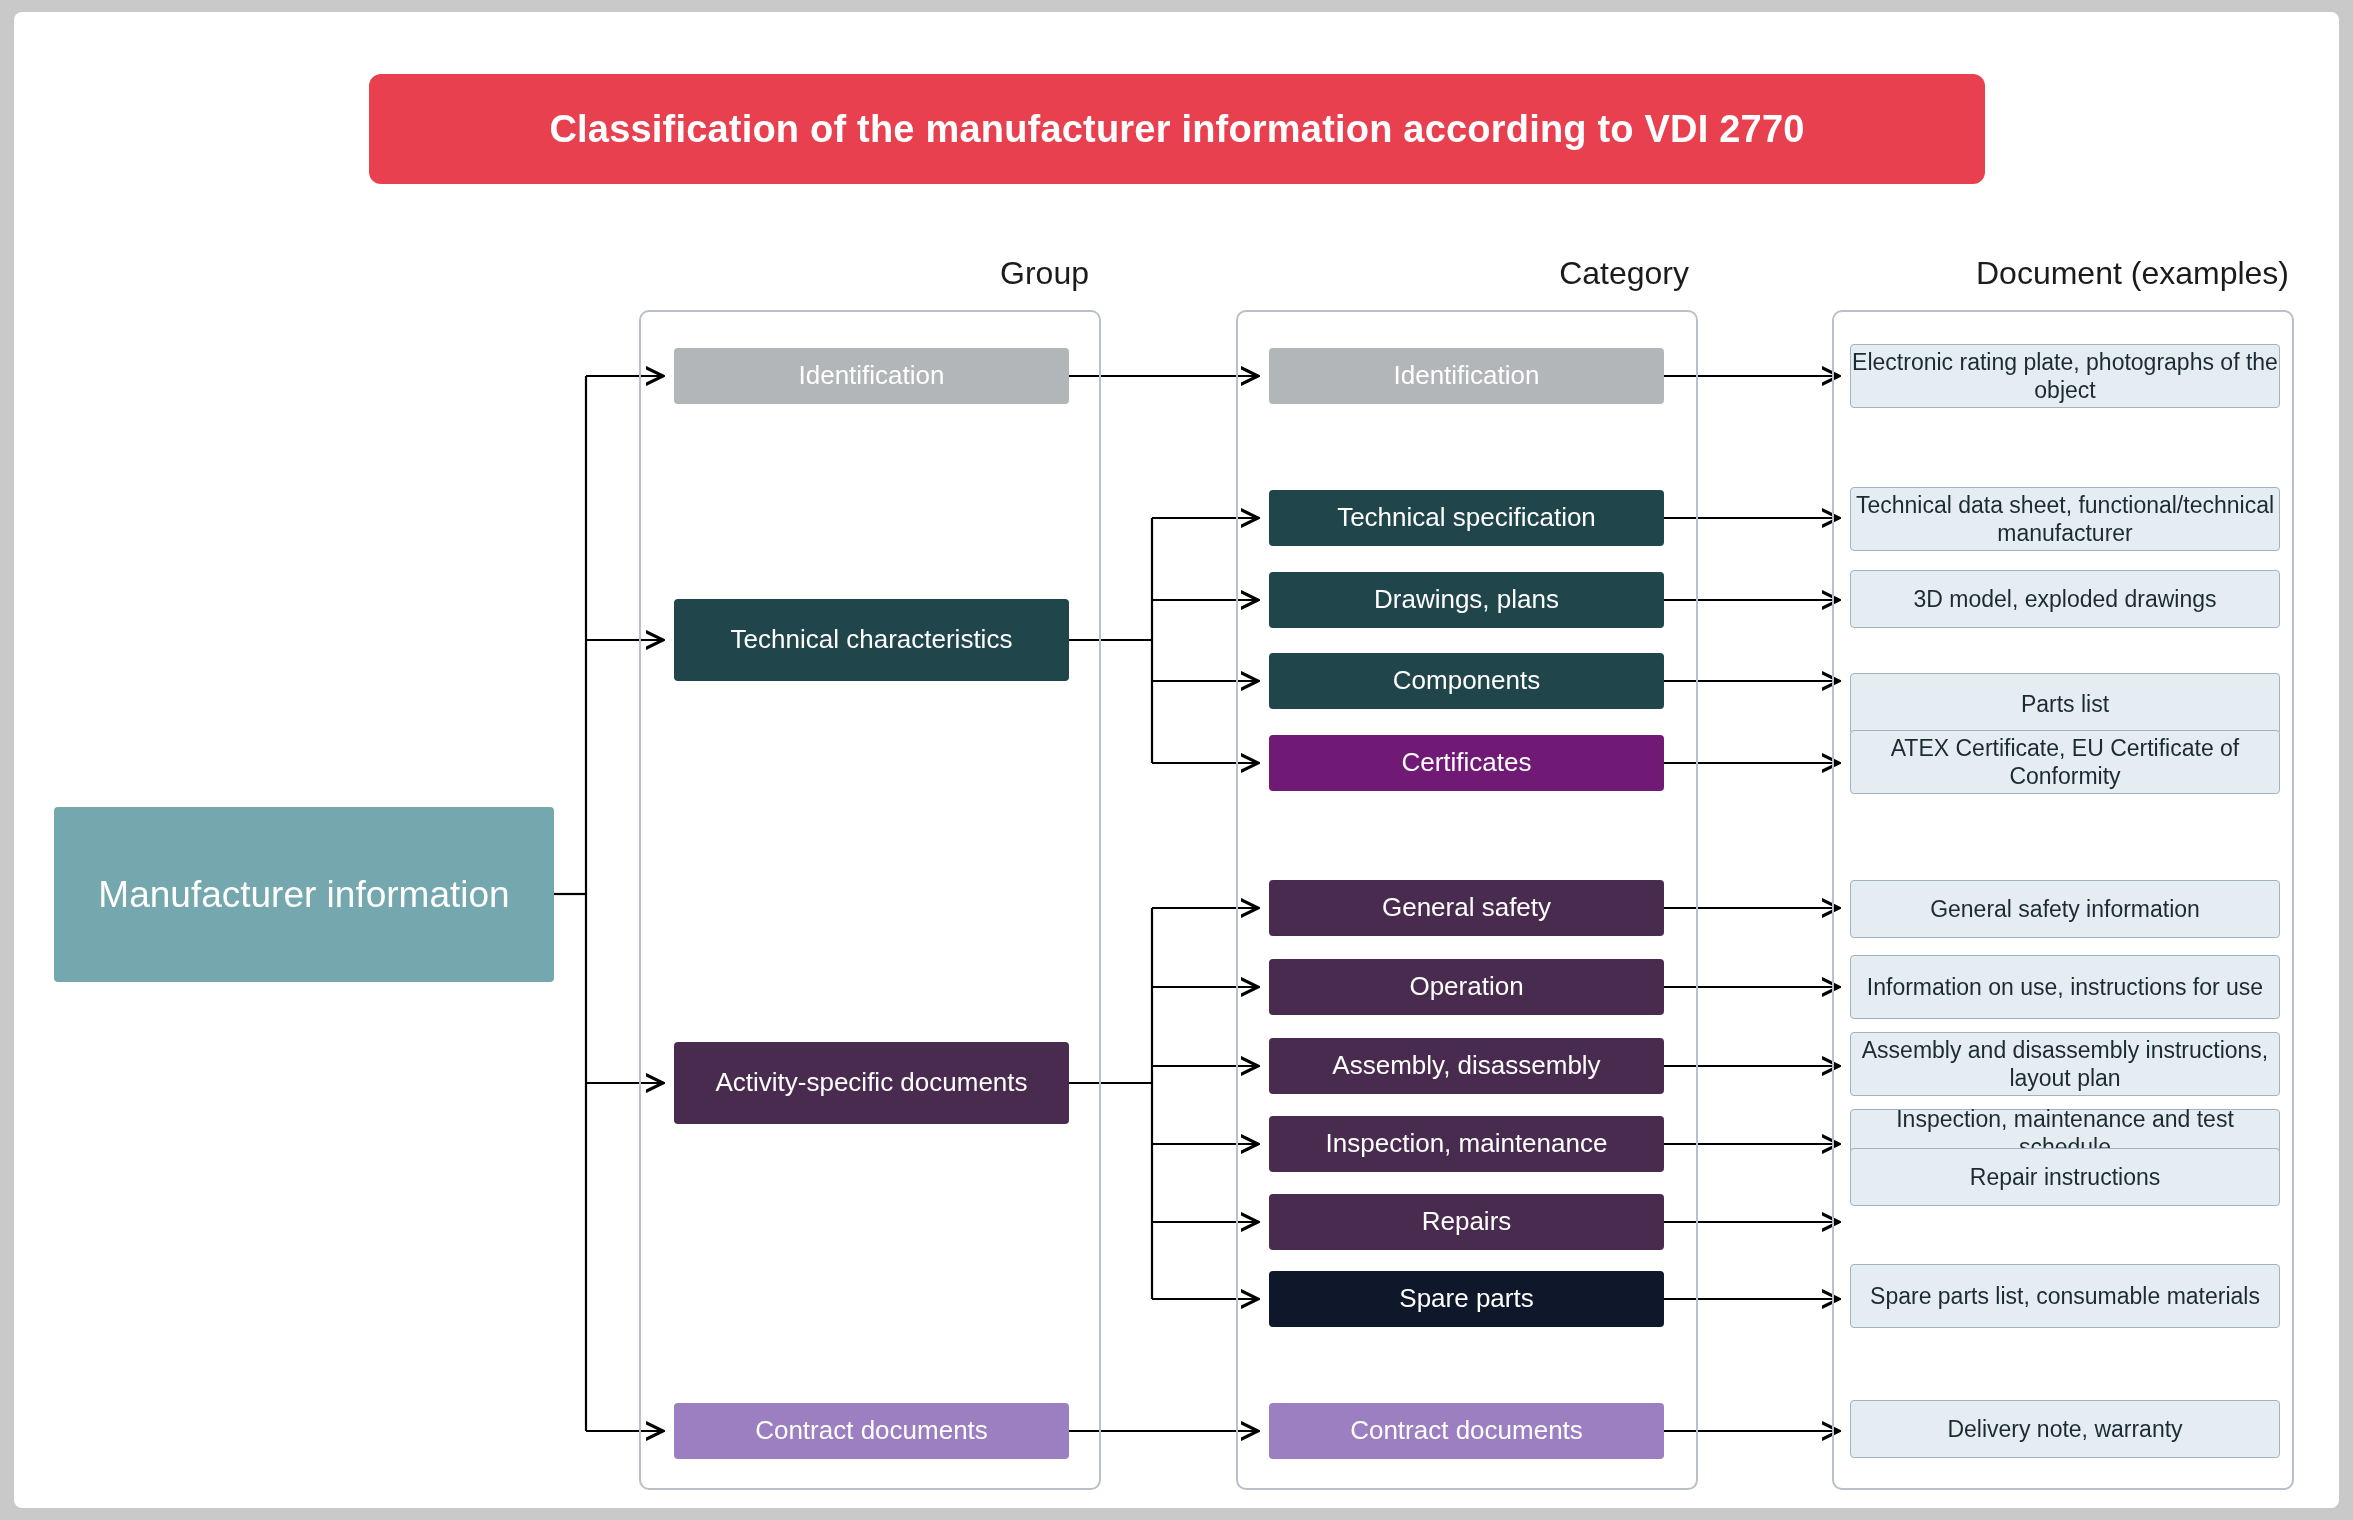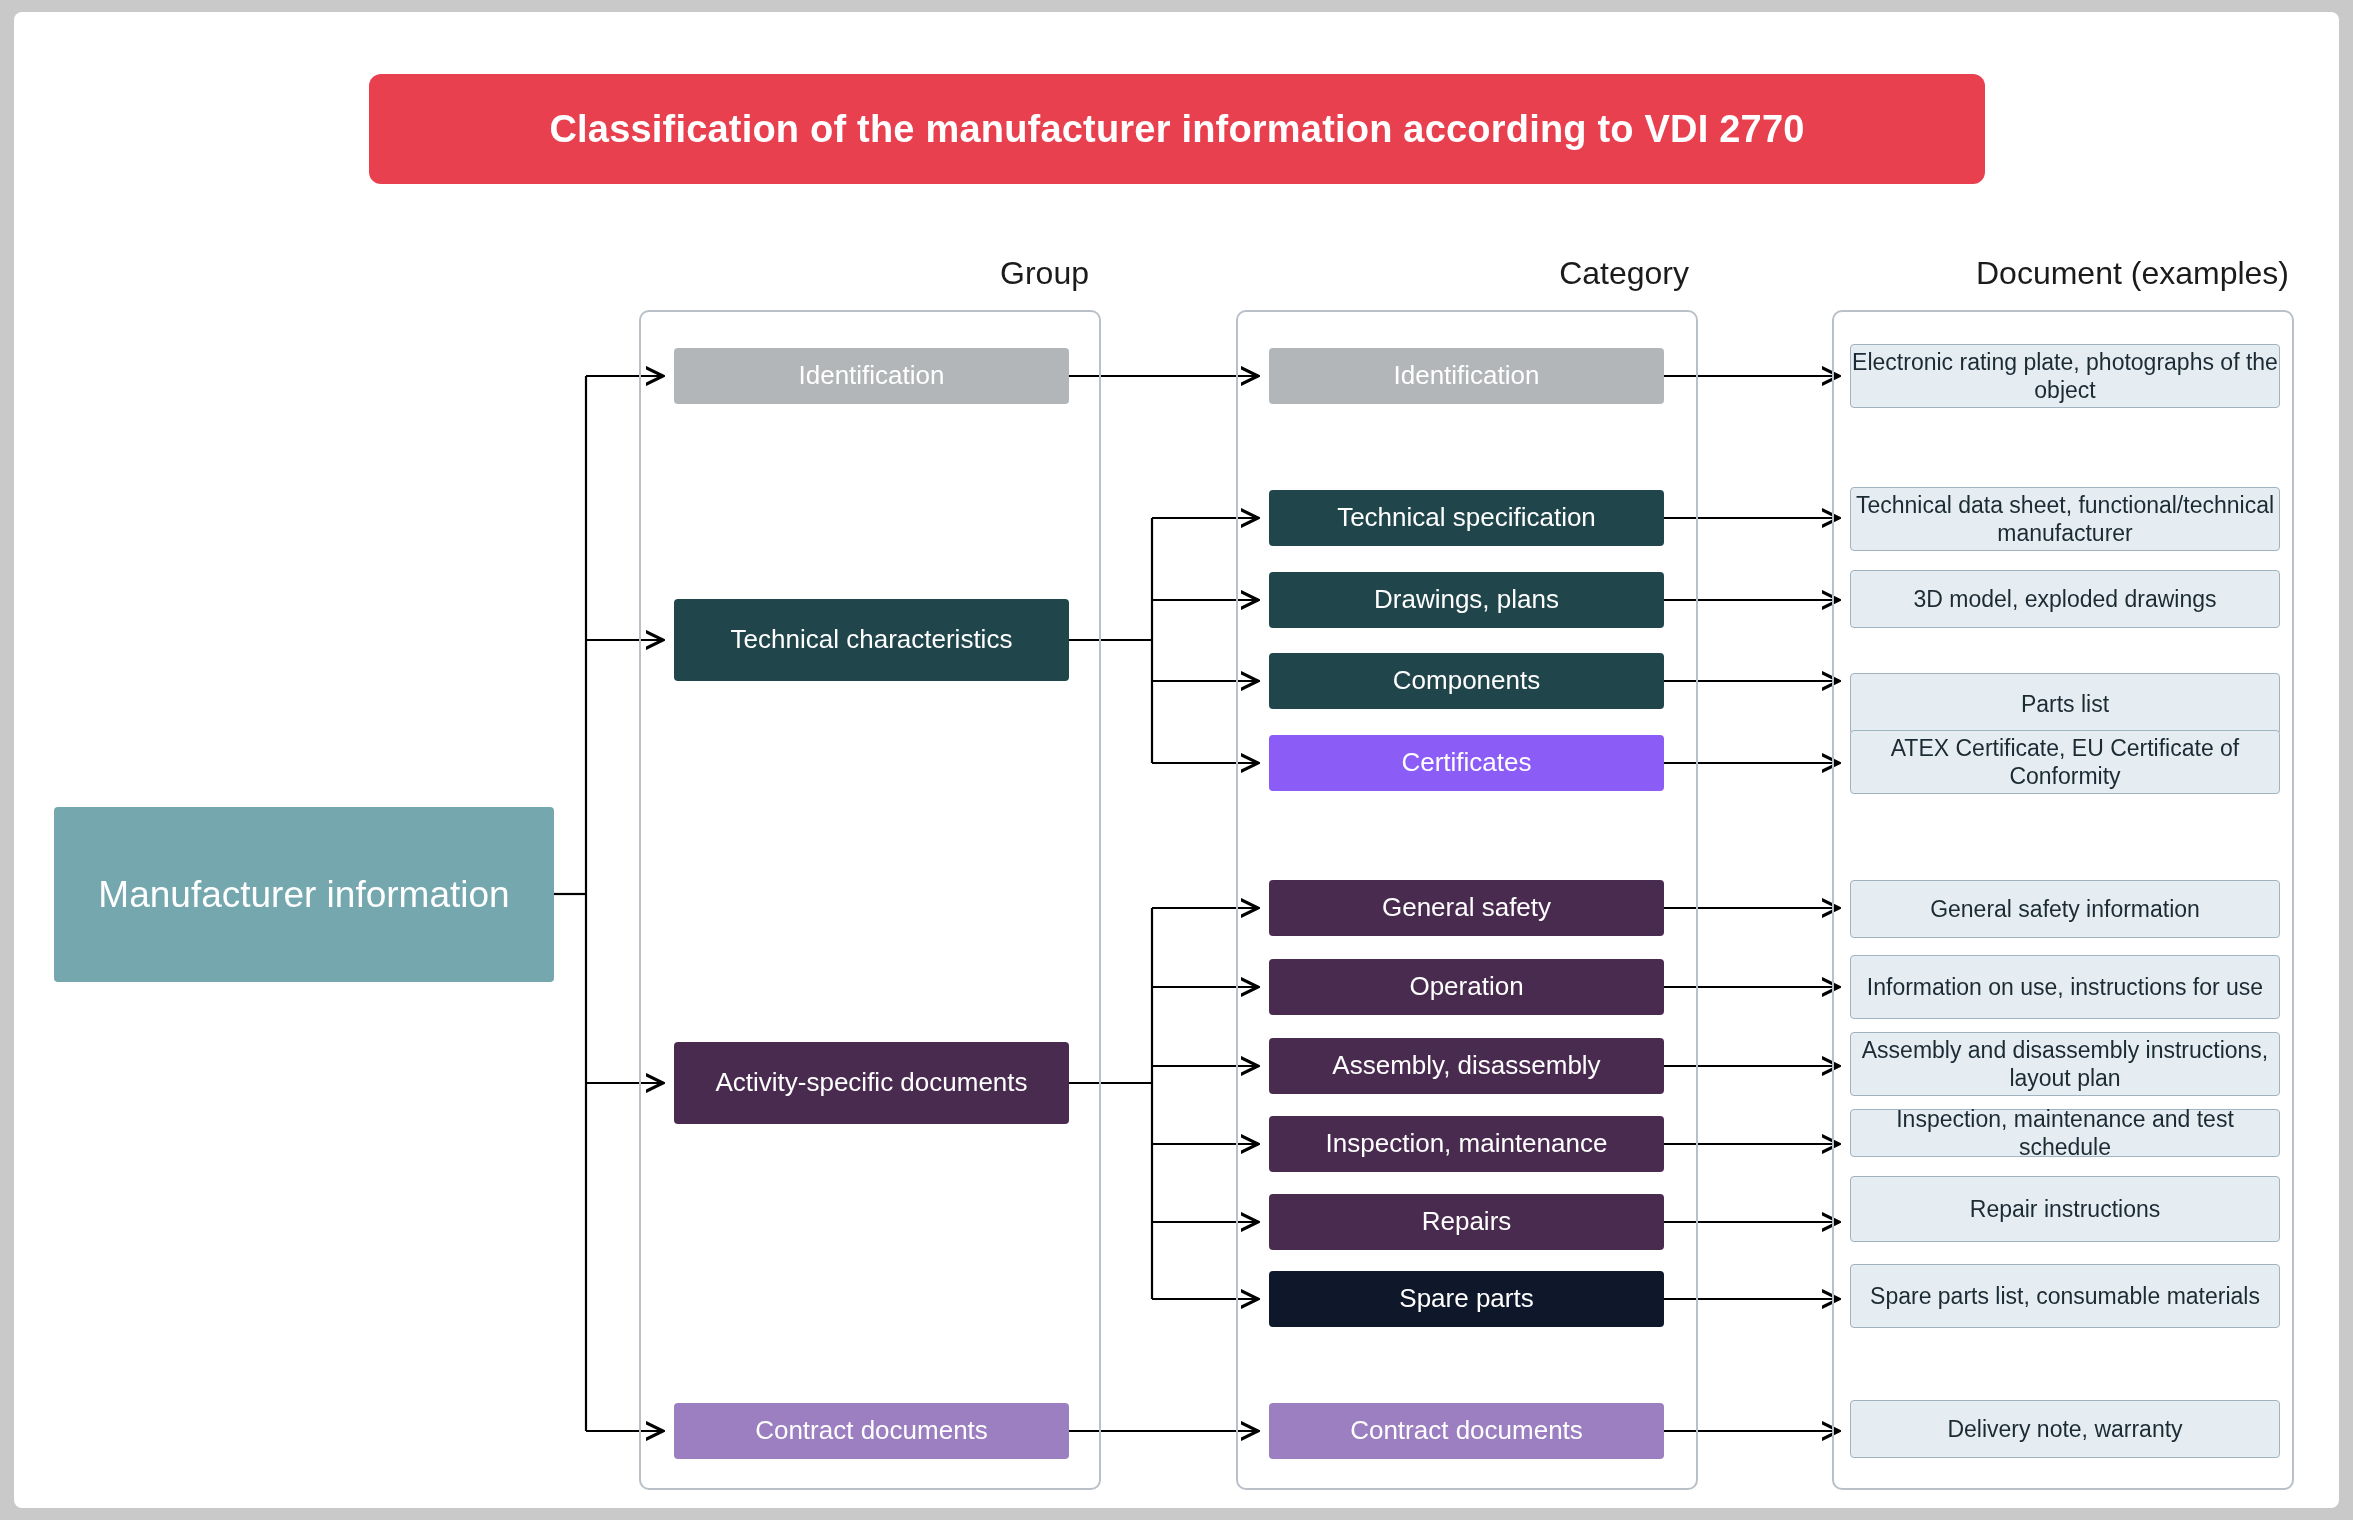--- a/index.html
+++ b/index.html
@@ -114,21 +114,21 @@
     left: 1255px;
     width: 395px;
     height: 56px;
     font-size: 26px;
     color: #ffffff;
   }
   .c-identification { top: 336px;  background: #b3b6b8; }
   .c-techspec       { top: 478px;  background: #20464c; }
   .c-drawings       { top: 560px;  background: #20464c; }
   .c-components     { top: 641px;  background: #20464c; }
-  .c-certificates   { top: 723px;  background: #8b5cf6; }
+  .c-certificates   { top: 723px;  background: #701a75; }
   .c-generalsafety  { top: 868px;  background: #4a2b50; }
   .c-operation      { top: 947px;  background: #4a2b50; }
   .c-assembly       { top: 1026px; background: #4a2b50; }
   .c-inspection     { top: 1104px; background: #4a2b50; }
   .c-repairs        { top: 1182px; background: #4a2b50; }
   .c-spareparts     { top: 1259px; background: #0f172a; }
   .c-contract       { top: 1391px; background: #9c7fc0; }
 
   .doc-node {
     left: 1836px;
@@ -140,21 +140,21 @@
   }
   .d-identification { top: 332px;  height: 64px; }
   .d-techspec       { top: 475px;  height: 64px; }
   .d-drawings       { top: 558px;  height: 58px; }
   .d-components     { top: 661px;  height: 62px; }
   .d-certificates   { top: 718px;  height: 64px; }
   .d-generalsafety  { top: 868px;  height: 58px; }
   .d-operation      { top: 943px;  height: 64px; }
   .d-assembly       { top: 1020px; height: 64px; }
   .d-inspection     { top: 1097px; height: 48px; }
-  .d-repairs        { top: 1164px; height: 66px; }
+  .d-repairs        { top: 1136px; height: 58px; }
   .d-spareparts     { top: 1252px; height: 64px; }
   .d-contract       { top: 1388px; height: 58px; }
 </style>
 </head>
 <body>
 
 <div id="page">
   <div id="canvas">
 
     <svg class="wires" viewBox="0 0 2325 1496">

